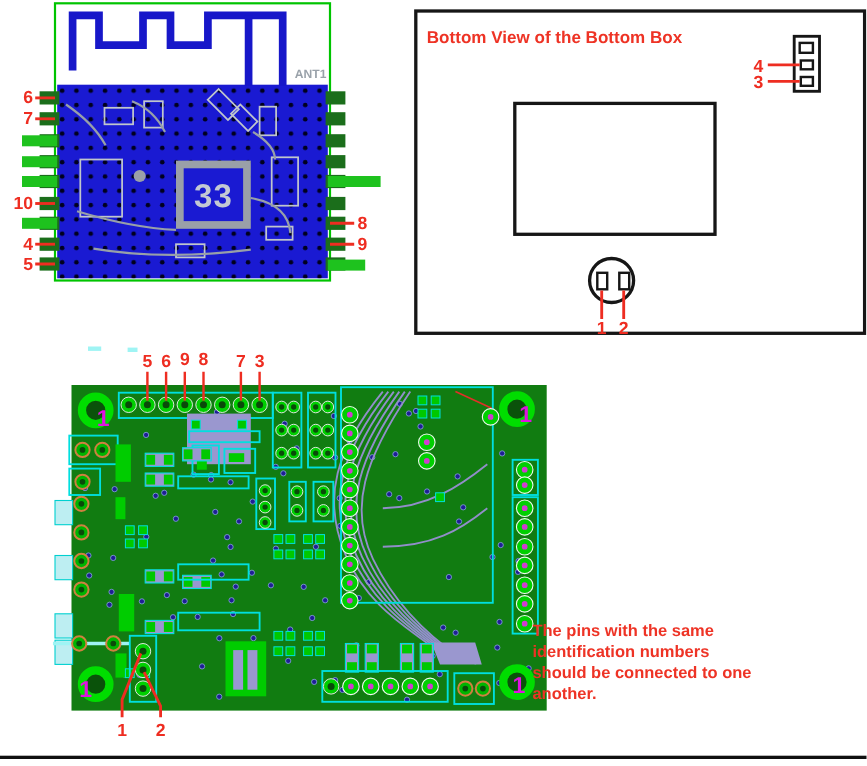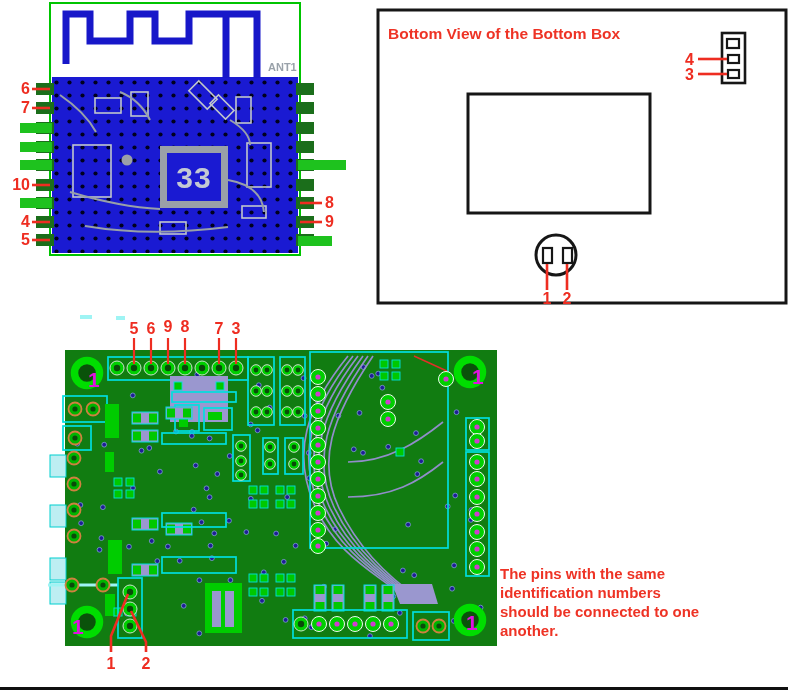--- a/index.html
+++ b/index.html
@@ -514,16 +514,16 @@
         <use href="#rpm" x="429" y="167"></use>
       <use href="#rpm" x="429" y="185"></use>
         <use href="#rpm" x="429" y="202"></use>
       <use href="#rpm" x="429" y="220"></use>
         <use href="#rpm" x="429" y="237"></use>
       <use href="#rpm" x="429" y="255"></use>
       <use href="#rpm" x="398" y="67"></use>
     </g>
   </svg>
 
-  <div id="note" class="abs" style="left:500px;top:564px">The pins with the same identification numbers should be connected to one another.</div>
+  <div id="note" class="abs" style="left:484px;top:564px">The pins with the same identification numbers should be connected to one another.</div>
 
   <div id="bottom-rule" class="abs" style="left:0;top:687px"></div>
 </div>
 
 </body></html>

